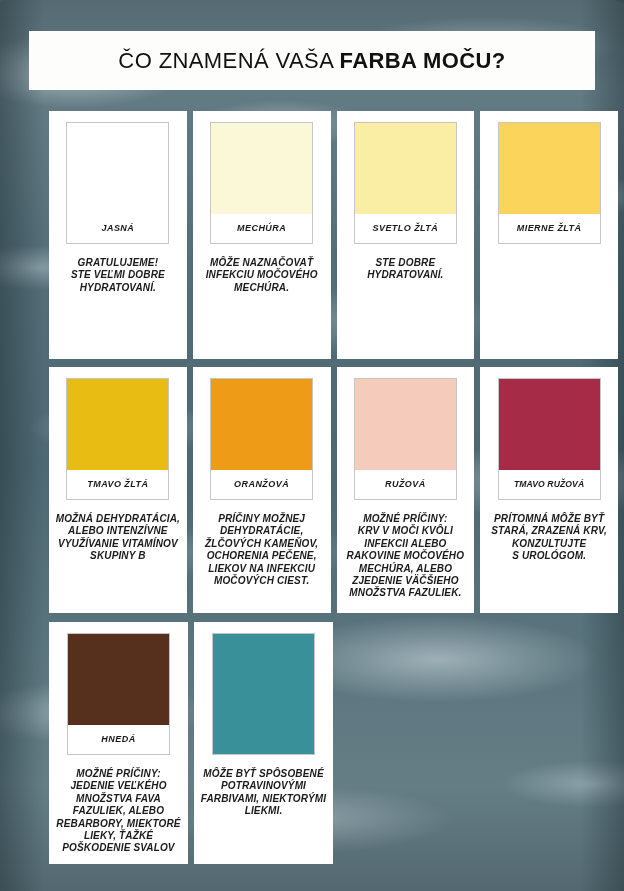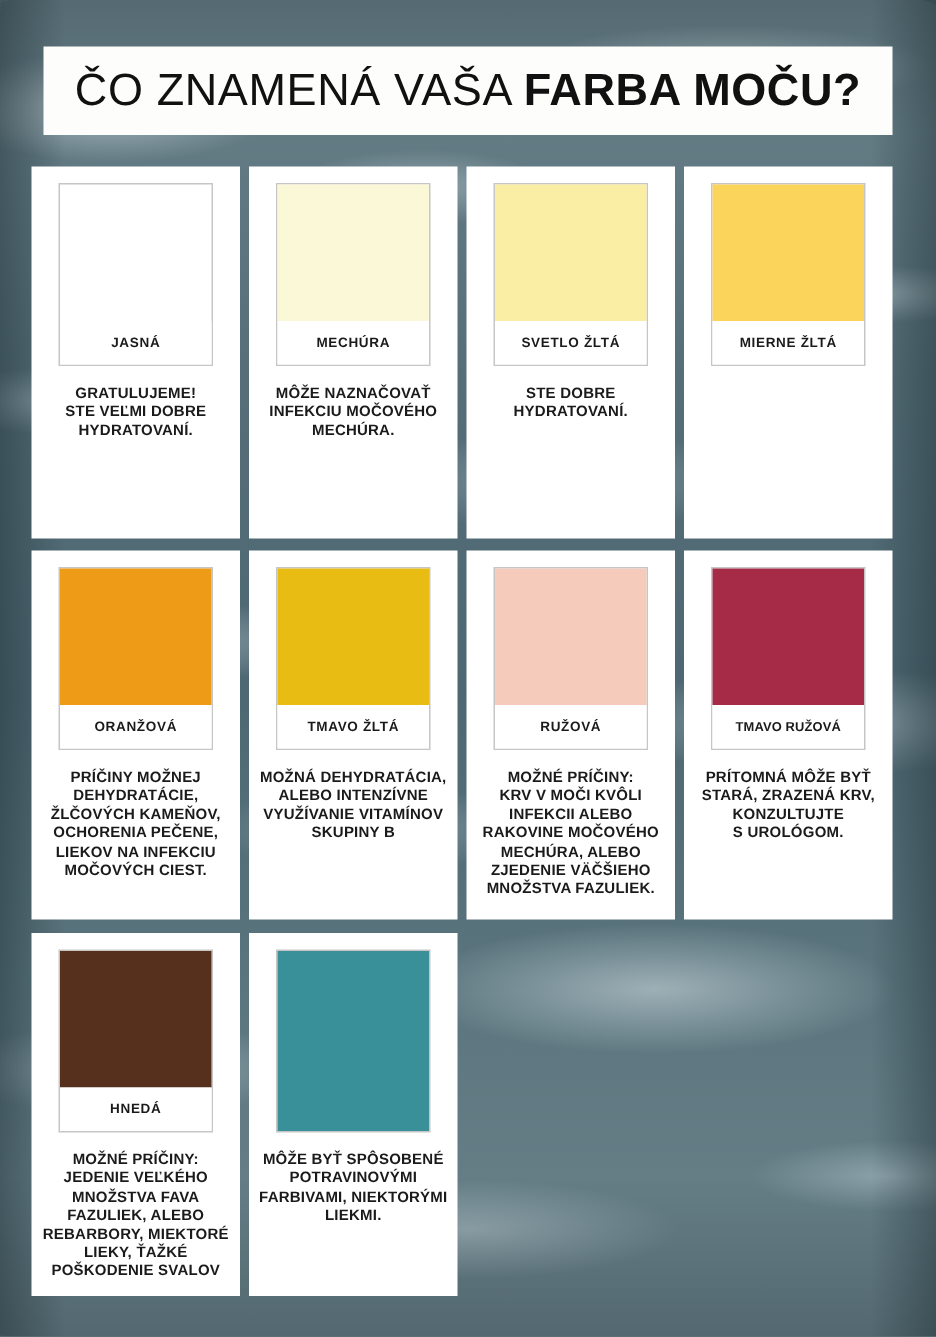--- a/index.html
+++ b/index.html
@@ -58,43 +58,44 @@
     left: 29px;
     top: 31px;
     width: 566px;
     height: 59px;
     background: #fdfdfb;
     display: flex;
     align-items: center;
     justify-content: center;
   }
   #title-text {
-    font-size: 30px;
+    font-size: 22px;
     letter-spacing: .4px;
     color: #111;
     white-space: nowrap;
   }
   #title-text .bold { font-weight: bold; }
 
   
   #grid {
     position: absolute;
     left: 0;
     top: 111px;
     width: 624px;
     display: flex;
     flex-wrap: wrap;
     align-content: flex-start;
   }
   .row {
     display: flex;
     width: 624px;
     justify-content: flex-start;
-    padding-left: 21px;
+    padding-left: 49px;
     box-sizing: border-box;
+    font-style: italic;
   }
   .row-1 { height: 256px; }
   .row-2 { height: 255px; }
   .row-3 { height: 250px; }
 
   .card {
     width: 139px;
     margin-right: 6px;
     background: #ffffff;
     box-sizing: border-box;
@@ -182,31 +183,31 @@
       <div class="card tall-1">
         <div class="swatch-box">
           <div class="swatch" style="background: rgb(251, 212, 92);"></div>
           <div class="swatch-label">MIERNE ŽLTÁ</div>
         </div>
       </div>
     </div>
     <div class="row row-2">
       <div class="card tall-2">
         <div class="swatch-box">
+          <div class="swatch" style="background: rgb(232, 188, 18);"></div>
+          <div class="swatch-label">TMAVO ŽLTÁ</div>
+        </div>
+        <div class="desc">MOŽNÁ DEHYDRATÁCIA,<br>ALEBO INTENZÍVNE<br>VYUŽÍVANIE VITAMÍNOV<br>SKUPINY B</div>
+      </div>
+      <div class="card tall-2">
+        <div class="swatch-box">
           <div class="swatch" style="background: rgb(238, 155, 24);"></div>
           <div class="swatch-label">ORANŽOVÁ</div>
         </div>
         <div class="desc">PRÍČINY MOŽNEJ<br>DEHYDRATÁCIE,<br>ŽLČOVÝCH KAMEŇOV,<br>OCHORENIA PEČENE,<br>LIEKOV NA INFEKCIU<br>MOČOVÝCH CIEST.</div>
-      </div>
-      <div class="card tall-2">
-        <div class="swatch-box">
-          <div class="swatch" style="background: rgb(232, 188, 18);"></div>
-          <div class="swatch-label">TMAVO ŽLTÁ</div>
-        </div>
-        <div class="desc">MOŽNÁ DEHYDRATÁCIA,<br>ALEBO INTENZÍVNE<br>VYUŽÍVANIE VITAMÍNOV<br>SKUPINY B</div>
       </div>
       <div class="card tall-2">
         <div class="swatch-box">
           <div class="swatch" style="background: rgb(245, 204, 188);"></div>
           <div class="swatch-label">RUŽOVÁ</div>
         </div>
         <div class="desc">MOŽNÉ PRÍČINY:<br>KRV V MOČI KVÔLI<br>INFEKCII ALEBO<br>RAKOVINE MOČOVÉHO<br>MECHÚRA, ALEBO<br>ZJEDENIE VÄČŠIEHO<br>MNOŽSTVA FAZULIEK.</div>
       </div>
       <div class="card tall-2">
         <div class="swatch-box">

